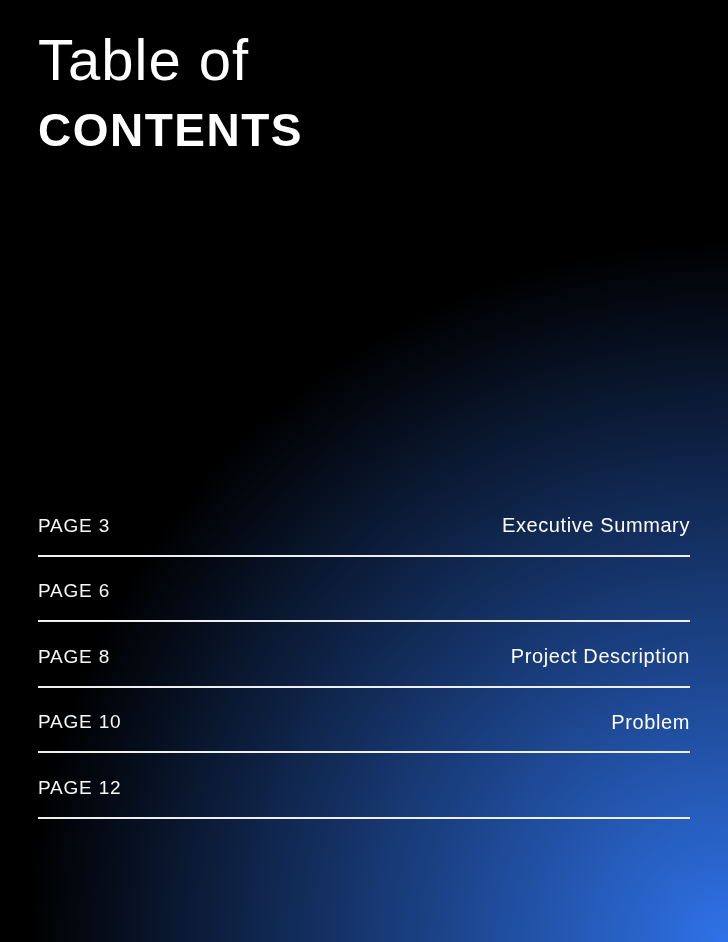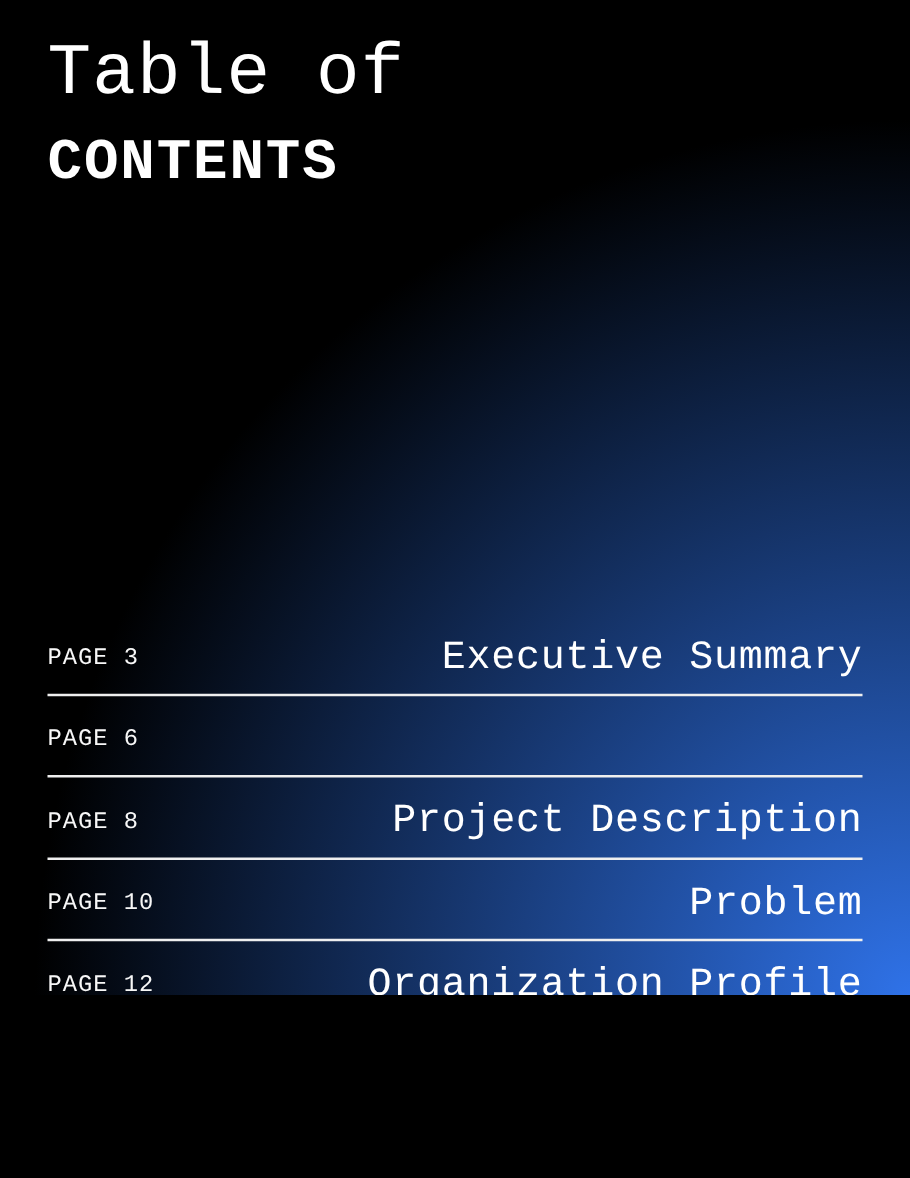--- a/index.html
+++ b/index.html
@@ -3,23 +3,23 @@
 <meta charset="utf-8">
 <style>
   html, body {
     margin: 0;
     padding: 0;
     background: #000;
   }
   .page {
     position: relative;
     width: 728px;
-    height: 796px;
+    height: 942px;
     overflow: hidden;
-    font-family: Liberation Mono, monospace;
+    font-family: Liberation Sans, sans-serif;
     color: var(--text-primary, #ffffff);
     background:
       radial-gradient(circle 700px at 100% 100%,
         var(--accent-glow, #2f72e8) 0%,
         var(--background-base, #000000) 100%);
   }
   .title-block {
     position: absolute;
     left: 38px;
     top: 24px;
@@ -57,21 +57,21 @@
     border-bottom: 2px solid var(--divider, #efefef);
   }
   .page-label {
     font-size: 19px;
     font-weight: 400;
     letter-spacing: 0.8px;
     color: var(--text-secondary, #f7f7f7);
     white-space: nowrap;
   }
   .section-title {
-    font-size: 32px;
+    font-size: 20px;
     font-weight: 300;
     letter-spacing: 0.6px;
     color: var(--text-primary, #ffffff);
     white-space: nowrap;
     text-align: right;
   }
 </style>
 </head>
 <body>
 
@@ -98,18 +98,17 @@
       <span class="section-title">Project Description</span>
     </div>
 
     <div class="toc-row">
       <span class="page-label">PAGE 10</span>
       <span class="section-title">Problem</span>
     </div>
 
     <div class="toc-row">
       <span class="page-label">PAGE 12</span>
-      <span class="section-title">Organization Profile</span>
     </div>
 
 
   </main>
 </div>
 
 </body></html>

